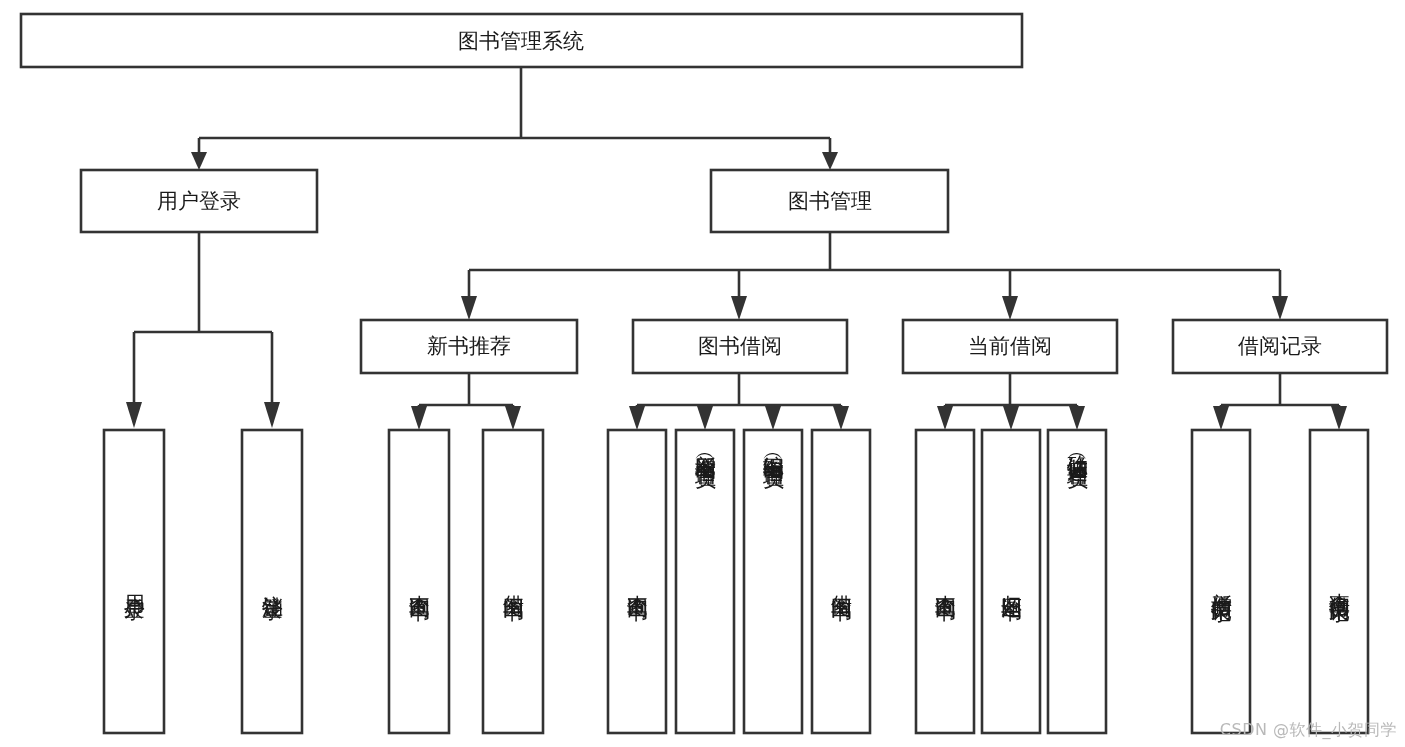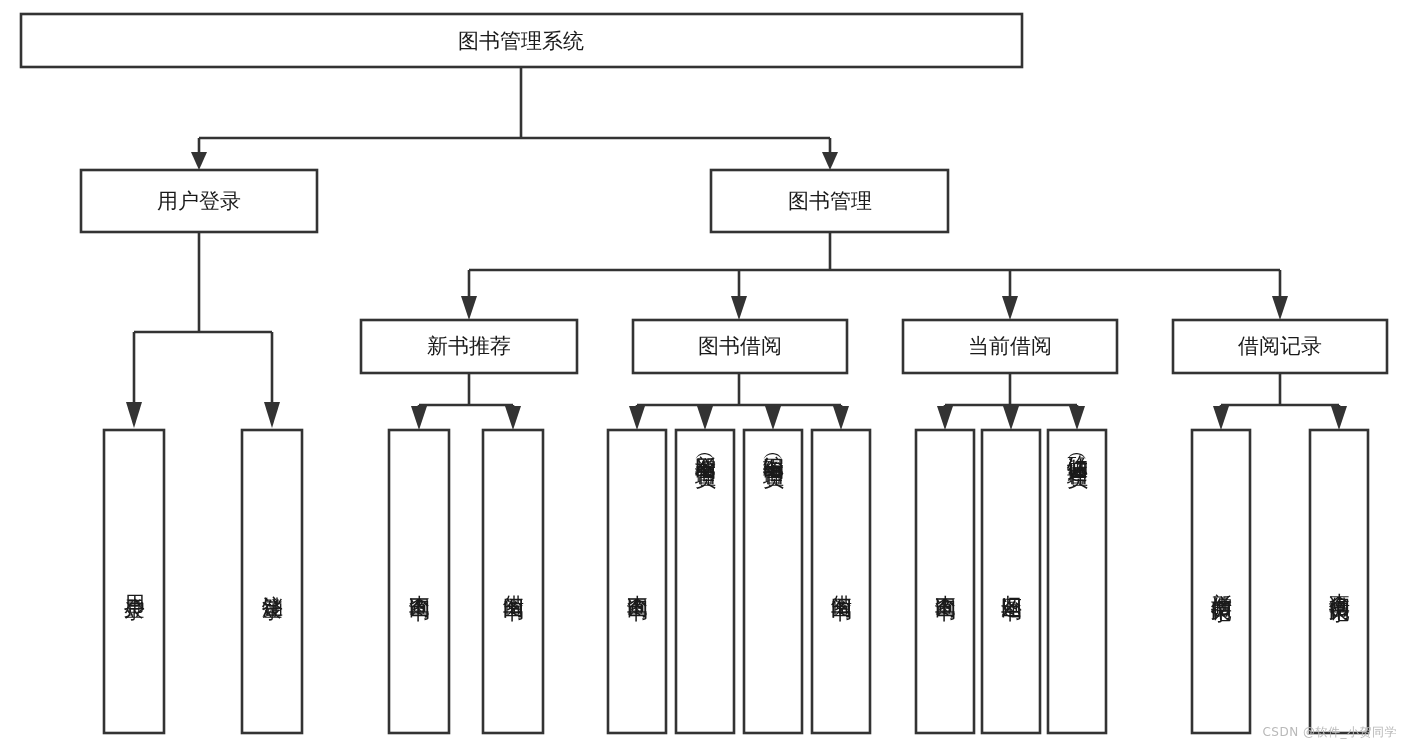--- a/index.html
+++ b/index.html
@@ -66,21 +66,21 @@
     letter-spacing: 2px;
     color: #1a1a1a;
     white-space: nowrap;
     text-align: center;
   }
   .watermark {
     position: absolute;
     right: 8px;
     bottom: 6px;
     font-family: "DejaVu Sans", "Liberation Sans", sans-serif;
-    font-size: 12px;
+    font-size: 16px;
     color: #b9b9b9;
     letter-spacing: 0.5px;
     white-space: nowrap;
     pointer-events: none;
   }
 </style>
 </head>
 <body>
 
 <div id="diagram-root">

